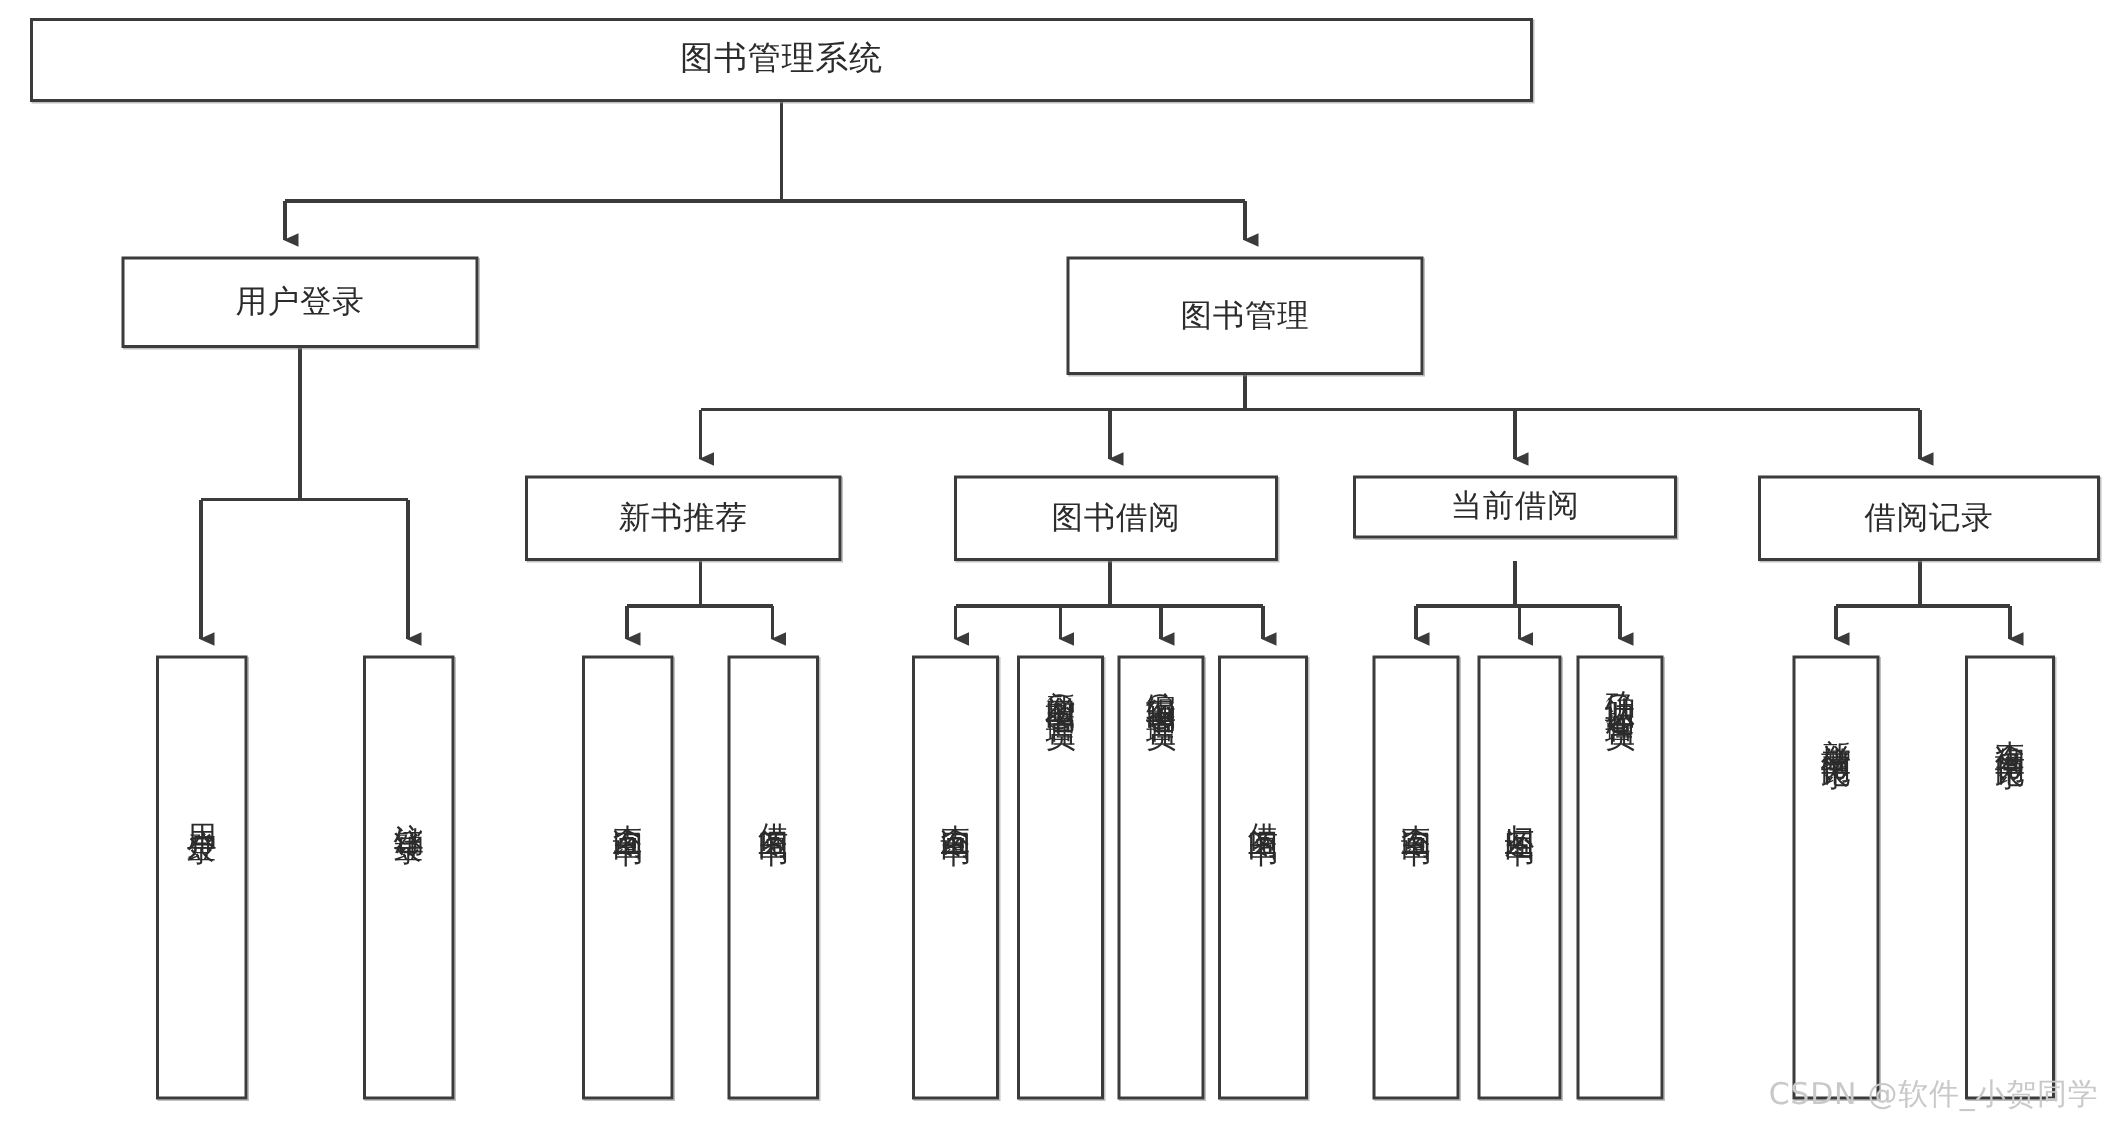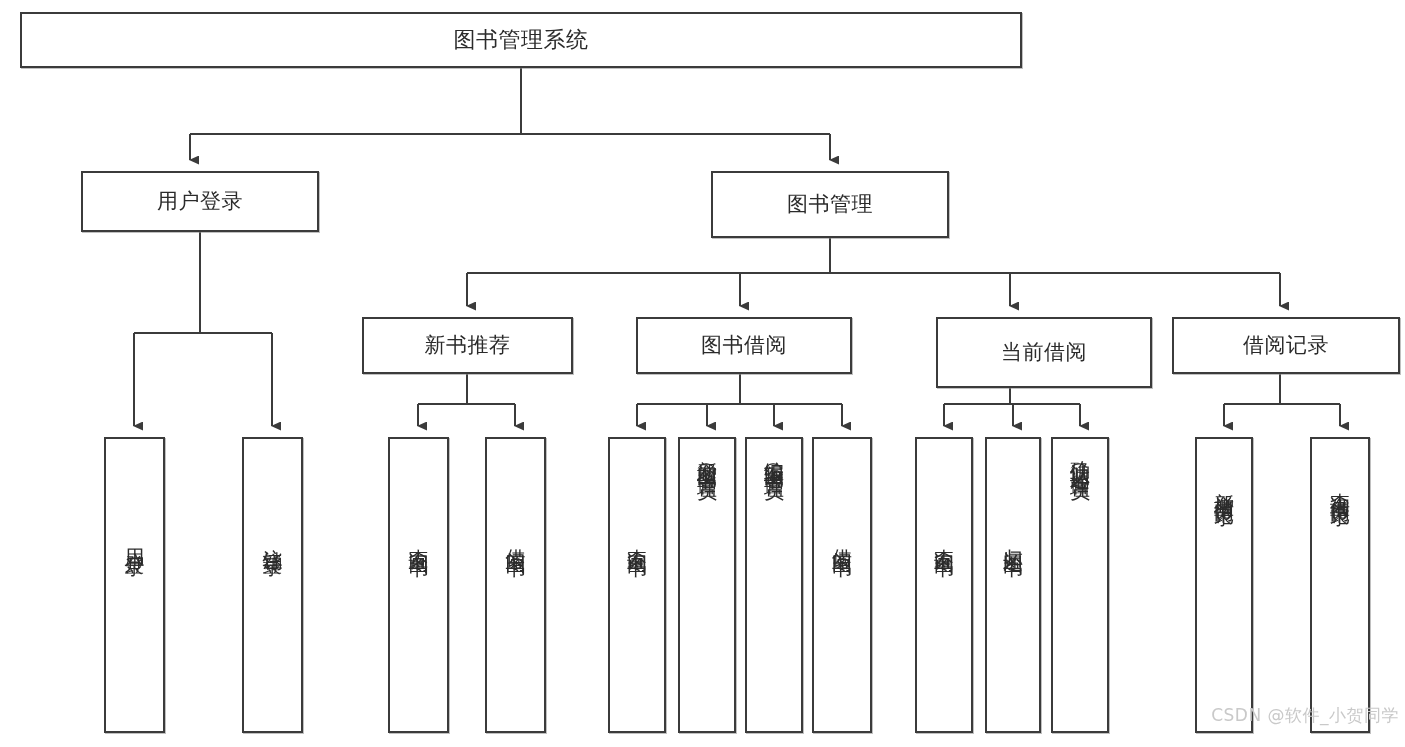--- a/index.html
+++ b/index.html
@@ -65,22 +65,22 @@
     line-height: 1.35;
     letter-spacing: 3px;
     display: block;
   }
   .node-v.leaf-tall .node-label {
     padding-top: 6px;
   }
   .watermark {
     position: absolute;
     right: 6px;
-    bottom: 20px;
-    font-size: 17px;
+    bottom: 4px;
+    font-size: 20px;
     color: #c9c9c9;
     letter-spacing: 0.5px;
     white-space: nowrap;
     pointer-events: none;
   }
 </style>
 </head>
 <body>
 
 <div id="diagram-root">
@@ -138,31 +138,31 @@
     </g>
   </svg>
 
   <div class="node-box node-h node-root" style="left:20px; top:12px; width:1002px; height:56px;">
     <span class="node-label">图书管理系统</span>
   </div>
 
   <div class="node-box node-h" style="left:81px; top:171px; width:238px; height:61px;">
     <span class="node-label">用户登录</span>
   </div>
-  <div class="node-box node-h" style="left:711px; top:171px; width:238px; height:67px;">
+  <div class="node-box node-h" style="left:711px; top:171px; width:238px; height:79px;">
     <span class="node-label">图书管理</span>
   </div>
 
-  <div class="node-box node-h" style="left:362px; top:317px; width:211px; height:57px;">
+  <div class="node-box node-h" style="left:350px; top:317px; width:211px; height:57px;">
     <span class="node-label">新书推荐</span>
   </div>
   <div class="node-box node-h" style="left:636px; top:317px; width:216px; height:57px;">
     <span class="node-label">图书借阅</span>
   </div>
-  <div class="node-box node-h" style="left:936px; top:317px; width:216px; height:71px;">
+  <div class="node-box node-h" style="left:902px; top:317px; width:216px; height:42px;">
     <span class="node-label">当前借阅</span>
   </div>
   <div class="node-box node-h" style="left:1172px; top:317px; width:228px; height:57px;">
     <span class="node-label">借阅记录</span>
   </div>
 
   <div class="node-box node-v leaf-tall" style="left:104px; top:437px; width:61px; height:296px; padding-top:88px;">
     <span class="node-label">用户登录</span>
   </div>
   <div class="node-box node-v leaf-tall" style="left:242px; top:437px; width:61px; height:296px; padding-top:88px;">

